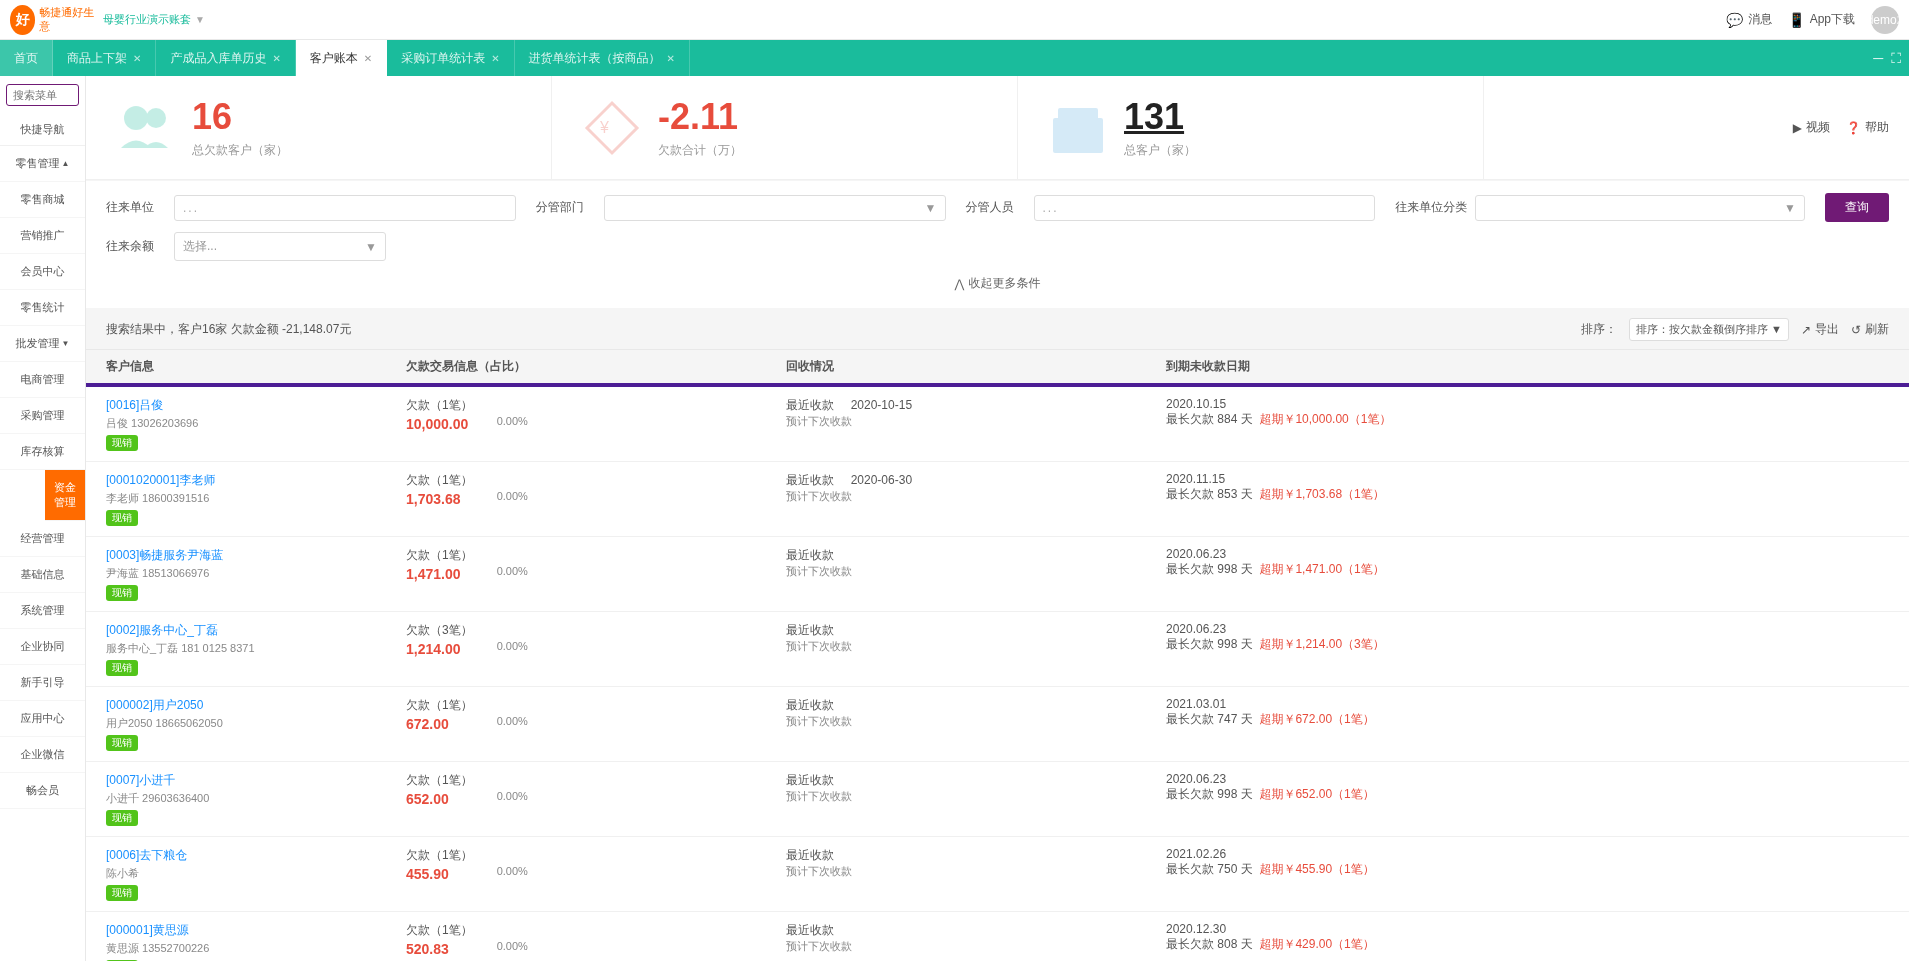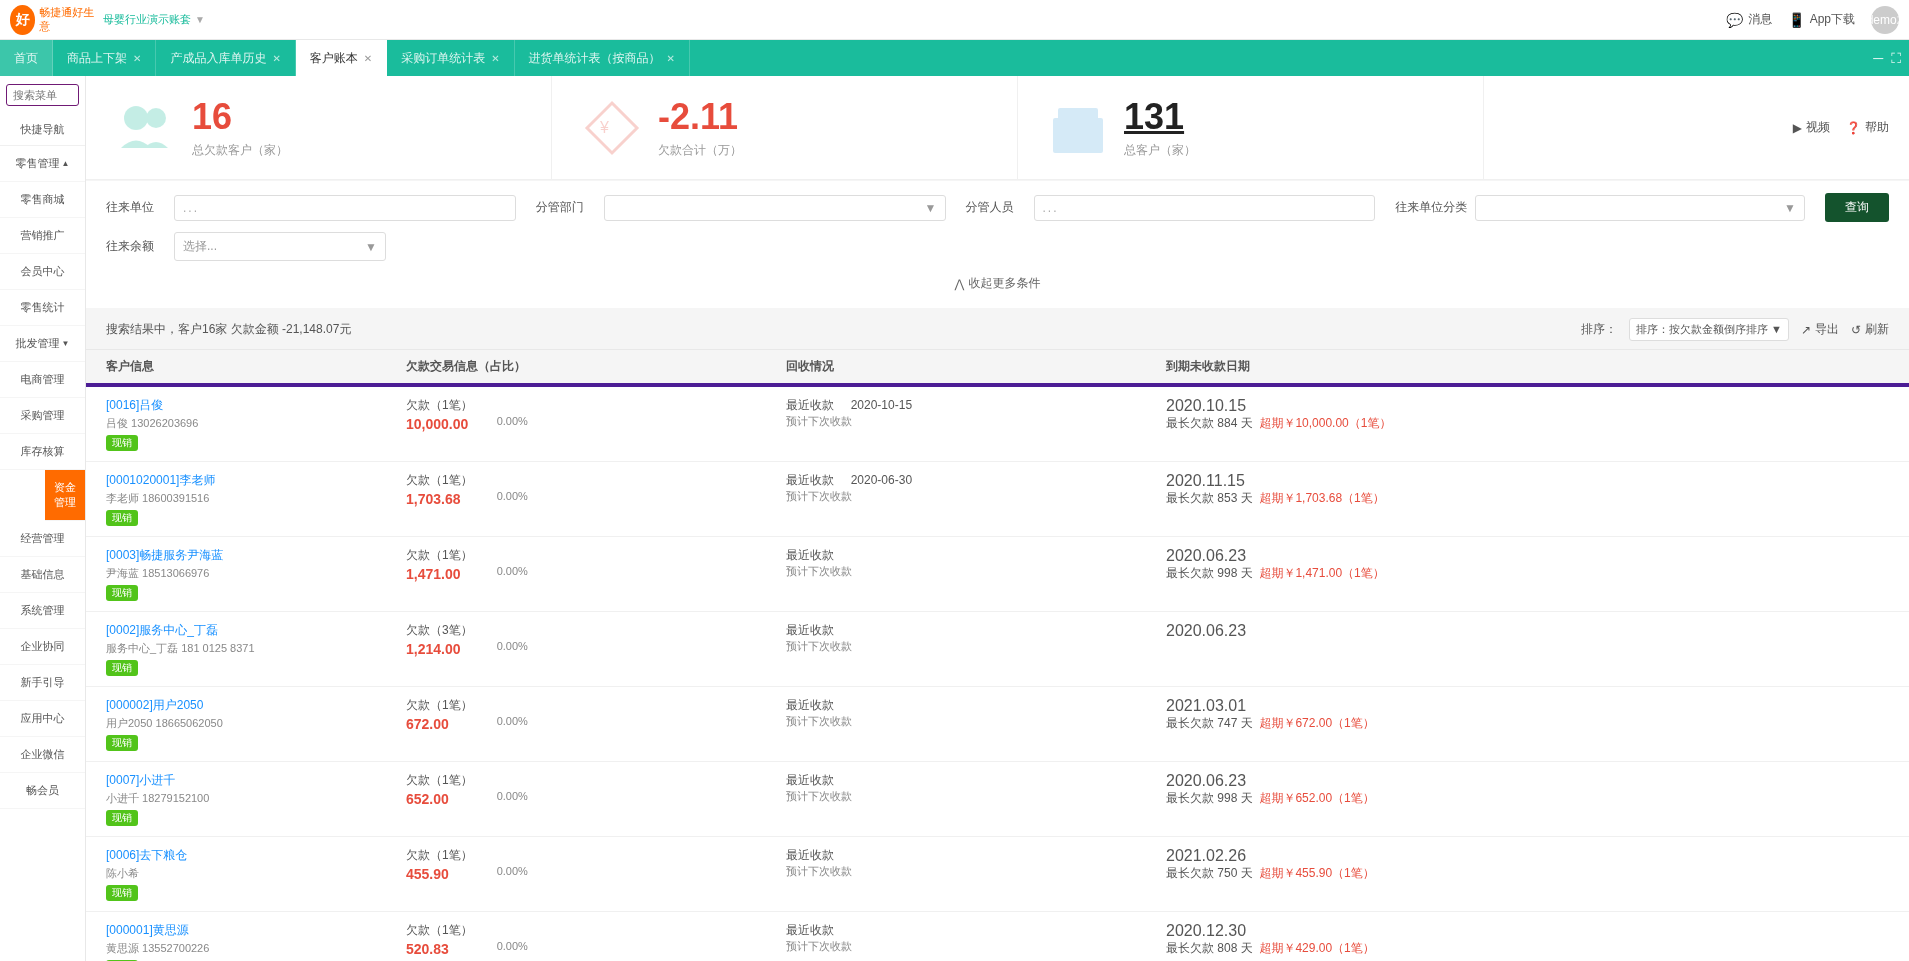--- a/index.html
+++ b/index.html
@@ -52,21 +52,21 @@
     .view-btn { display: flex; align-items: center; gap: 4px; font-size: 12px; color: #555; cursor: pointer; }
 
     
     .filter-area { background: #fff; padding: 12px 20px; margin-bottom: 2px; }
     .filter-row { display: flex; align-items: center; gap: 20px; margin-bottom: 10px; }
     .filter-item { display: flex; align-items: center; gap: 8px; flex: 1; }
     .filter-label { font-size: 12px; color: #555; white-space: nowrap; min-width: 60px; }
     .filter-input { flex: 1; border: 1px solid #ddd; border-radius: 3px; padding: 5px 8px; font-size: 12px; display: flex; align-items: center; justify-content: space-between; color: #999; cursor: pointer; position: relative; }
     .filter-input-dots { color: #aaa; letter-spacing: 2px; }
     .filter-select { flex: 1; border: 1px solid #ddd; border-radius: 3px; padding: 5px 8px; font-size: 12px; display: flex; align-items: center; justify-content: space-between; color: #999; cursor: pointer; }
-    .search-btn { background: #14532d; color: #fff; border: none; border-radius: 3px; padding: 6px 20px; font-size: 12px; cursor: pointer; }
+    .search-btn { background: #701a75; color: #fff; border: none; border-radius: 3px; padding: 6px 20px; font-size: 12px; cursor: pointer; }
     .collapse-btn { display: flex; align-items: center; justify-content: center; gap: 4px; font-size: 12px; color: #666; cursor: pointer; padding: 4px 0; }
 
     
     .results-bar { display: flex; align-items: center; justify-content: space-between; padding: 8px 20px; background: #f5f5f5; border-bottom: 1px solid #e8e8e8; }
     .results-info { font-size: 12px; color: #555; }
     .results-actions { display: flex; align-items: center; gap: 12px; font-size: 12px; color: #555; }
     .sort-select { border: 1px solid #ddd; border-radius: 3px; padding: 3px 6px; font-size: 11px; background: #fff; }
     .action-btn { display: flex; align-items: center; gap: 4px; cursor: pointer; color: #555; }
 
     
@@ -78,21 +78,21 @@
     .col-date { flex: 1; }
 
     .table-row { display: flex; border-bottom: 1px solid #f0f0f0; padding: 10px 20px; align-items: flex-start; background: #fff; }
     .customer-name { color: #1890ff; font-size: 12px; cursor: pointer; }
     .customer-phone { font-size: 11px; color: #888; margin-top: 2px; }
     .badge { display: inline-block; background: #52c41a; color: #fff; border-radius: 3px; padding: 1px 6px; font-size: 10px; margin-top: 4px; }
     .debt-count { font-size: 12px; color: #555; }
     .debt-amount { color: #e74c3c; font-size: 14px; font-weight: bold; margin-top: 2px; }
     .payback-info { font-size: 12px; color: #555; }
     .payback-date { font-size: 11px; color: #888; }
-    .date-info { font-size: 16px; color: #555; }
+    .date-info { font-size: 12px; color: #555; }
     .overdue-text { color: #e74c3c; font-size: 12px; cursor: pointer; }
 
     .col-debt-inner { display: flex; align-items: flex-start; gap: 24px; }
     .debt-left { }
     .debt-right { font-size: 11px; color: #888; padding-top: 18px; }
 
     
     .content-area::-webkit-scrollbar { width: 6px; }
     .content-area::-webkit-scrollbar-track { background: #f1f1f1; }
     .content-area::-webkit-scrollbar-thumb { background: #ccc; border-radius: 3px; }
@@ -418,20 +418,24 @@
               </div>
               <div class="debt-right">0.00%</div>
             </div>
           </div>
           <div class="col-payback">
             <div class="payback-info">最近收款</div>
             <div class="payback-date">预计下次收款</div>
           </div>
           <div class="col-date">
             <div class="date-info">2020.06.23</div>
+            <div>
+              <span style="font-size:12px;color:#555;">最长欠款 998 天&nbsp;</span>
+              <span class="overdue-text">超期￥1,214.00（3笔）</span>
+            </div>
           </div>
         </div>
 
         <div class="table-row">
           <div class="col-customer">
             <div class="customer-name">[000002]用户2050</div>
             <div class="customer-phone">用户2050 18665062050</div>
             <div class="badge">现销</div>
           </div>
           <div class="col-debt">
@@ -452,21 +456,21 @@
             <div>
               <span style="font-size:12px;color:#555;">最长欠款 747 天&nbsp;</span>
               <span class="overdue-text">超期￥672.00（1笔）</span>
             </div>
           </div>
         </div>
 
         <div class="table-row">
           <div class="col-customer">
             <div class="customer-name">[0007]小进千</div>
-            <div class="customer-phone">小进千 18279152100</div>
+            <div class="customer-phone">小进千 29603636400</div>
             <div class="badge">现销</div>
           </div>
           <div class="col-debt">
             <div class="col-debt-inner">
               <div class="debt-left">
                 <div class="debt-count">欠款（1笔）</div>
                 <div class="debt-amount">652.00</div>
               </div>
               <div class="debt-right">0.00%</div>
             </div>

